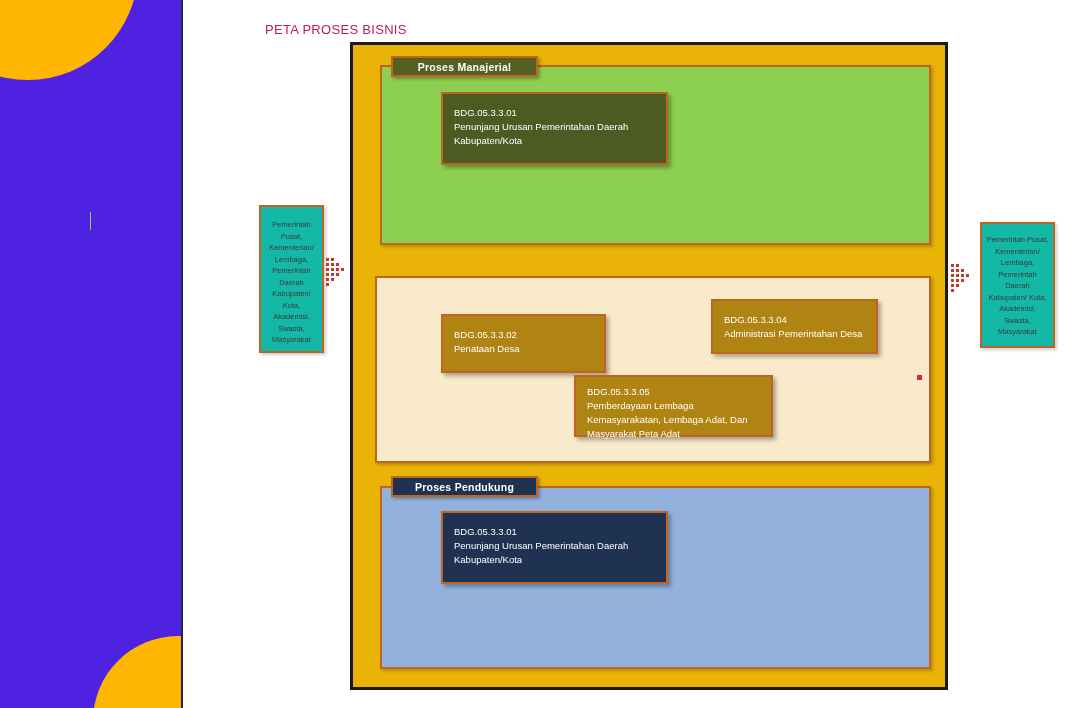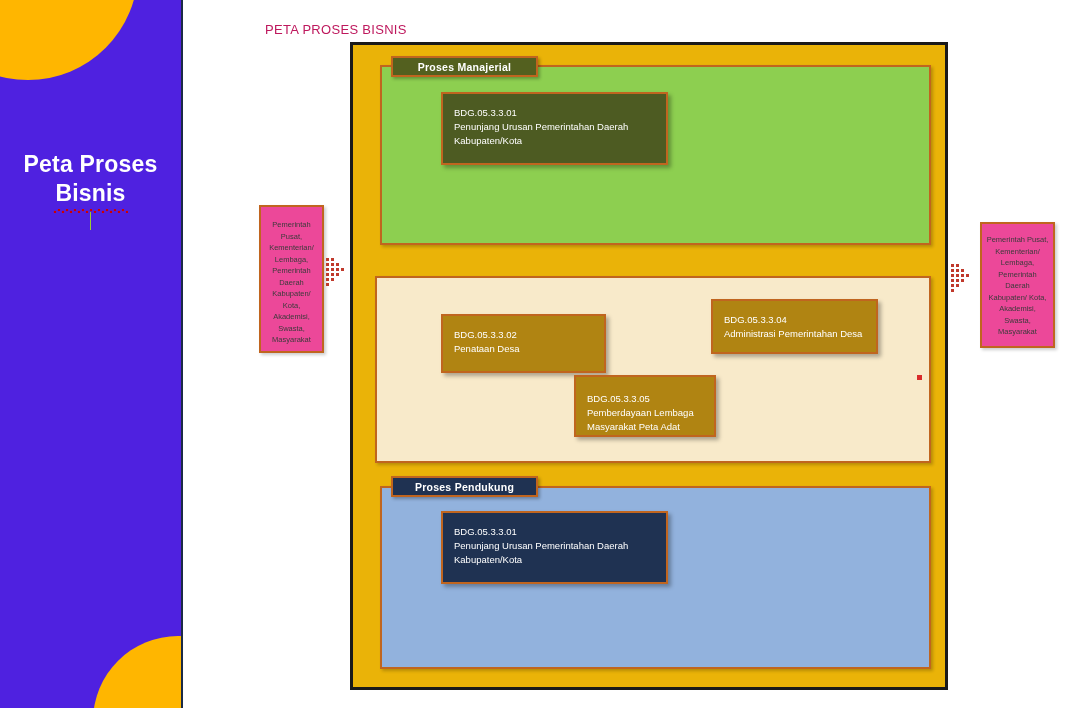--- a/index.html
+++ b/index.html
@@ -187,23 +187,23 @@
     width: 165px; height: 59px;
     background: #B08412;
   }
   #proc-utama-2 {
     left: 358px; top: 254px;
     width: 167px; height: 55px;
     background: #B08412;
   }
   #proc-utama-3 {
     left: 221px; top: 330px;
-    width: 142px; height: 62px;
+    width: 199px; height: 62px;
     background: #B08412;
-    padding-top: 15px;
+    padding-top: 8px;
   }
   #proc-pendukung-1 {
     left: 88px; top: 466px;
     width: 227px; height: 73px;
     background: #1F3252;
   }
   .proc-box .code { display: block; }
   .proc-box .name { display: block; }
 
   
@@ -212,21 +212,21 @@
     left: 564px; top: 330px;
     width: 5px; height: 5px;
     background: #D92B2B;
   }
 
   
   .stakeholder-panel {
     position: absolute;
     border: 2px solid #C0651F;
     box-sizing: border-box;
-    background: #ec4899;
+    background: #14b8a6;
     color: #3B3B3B;
     font-size: 7.5px;
     line-height: 11.5px;
     text-align: center;
     padding: 12px 4px 0 4px;
     box-shadow: 2px 2px 3px rgba(0,0,0,0.20);
   }
   #panel-left {
     left: 74px; top: 205px;
     width: 65px; height: 148px;
@@ -251,24 +251,20 @@
     height: 3px;
     background: #C0392B;
   }
 </style>
 </head>
 <body>
 
 <div id="sidebar">
   <div id="deco-circle-top"></div>
   <div id="deco-circle-bottom"></div>
-  <div id="sidebar-title">
-    <span>Peta Proses</span><br>
-    <span class="squiggle">Bisnis</span>
-  </div>
   <div id="sidebar-caret"></div>
 </div>
 
 <div id="slide">
 
   <div id="page-title">PETA PROSES BISNIS</div>
 
   <div id="process-frame">
 
     <div class="band" id="band-manajerial"></div>
@@ -287,20 +283,21 @@
     </div>
 
     <div class="proc-box" id="proc-utama-2">
       <span class="code">BDG.05.3.3.04</span>
       <span class="name">Administrasi Pemerintahan Desa</span>
     </div>
 
     <div class="proc-box" id="proc-utama-3">
       <span class="code">BDG.05.3.3.05</span>
       <span class="name">Pemberdayaan Lembaga</span>
+      <span class="name">Kemasyarakatan, Lembaga Adat, Dan</span>
       <span class="name">Masyarakat Peta Adat</span>
     </div>
 
     <div id="red-marker"></div>
 
     <div class="band" id="band-pendukung"></div>
     <div class="band-tab" id="tab-pendukung">Proses Pendukung</div>
     <div class="proc-box" id="proc-pendukung-1">
       <span class="code">BDG.05.3.3.01</span>
       <span class="name">Penunjang Urusan Pemerintahan Daerah</span>

